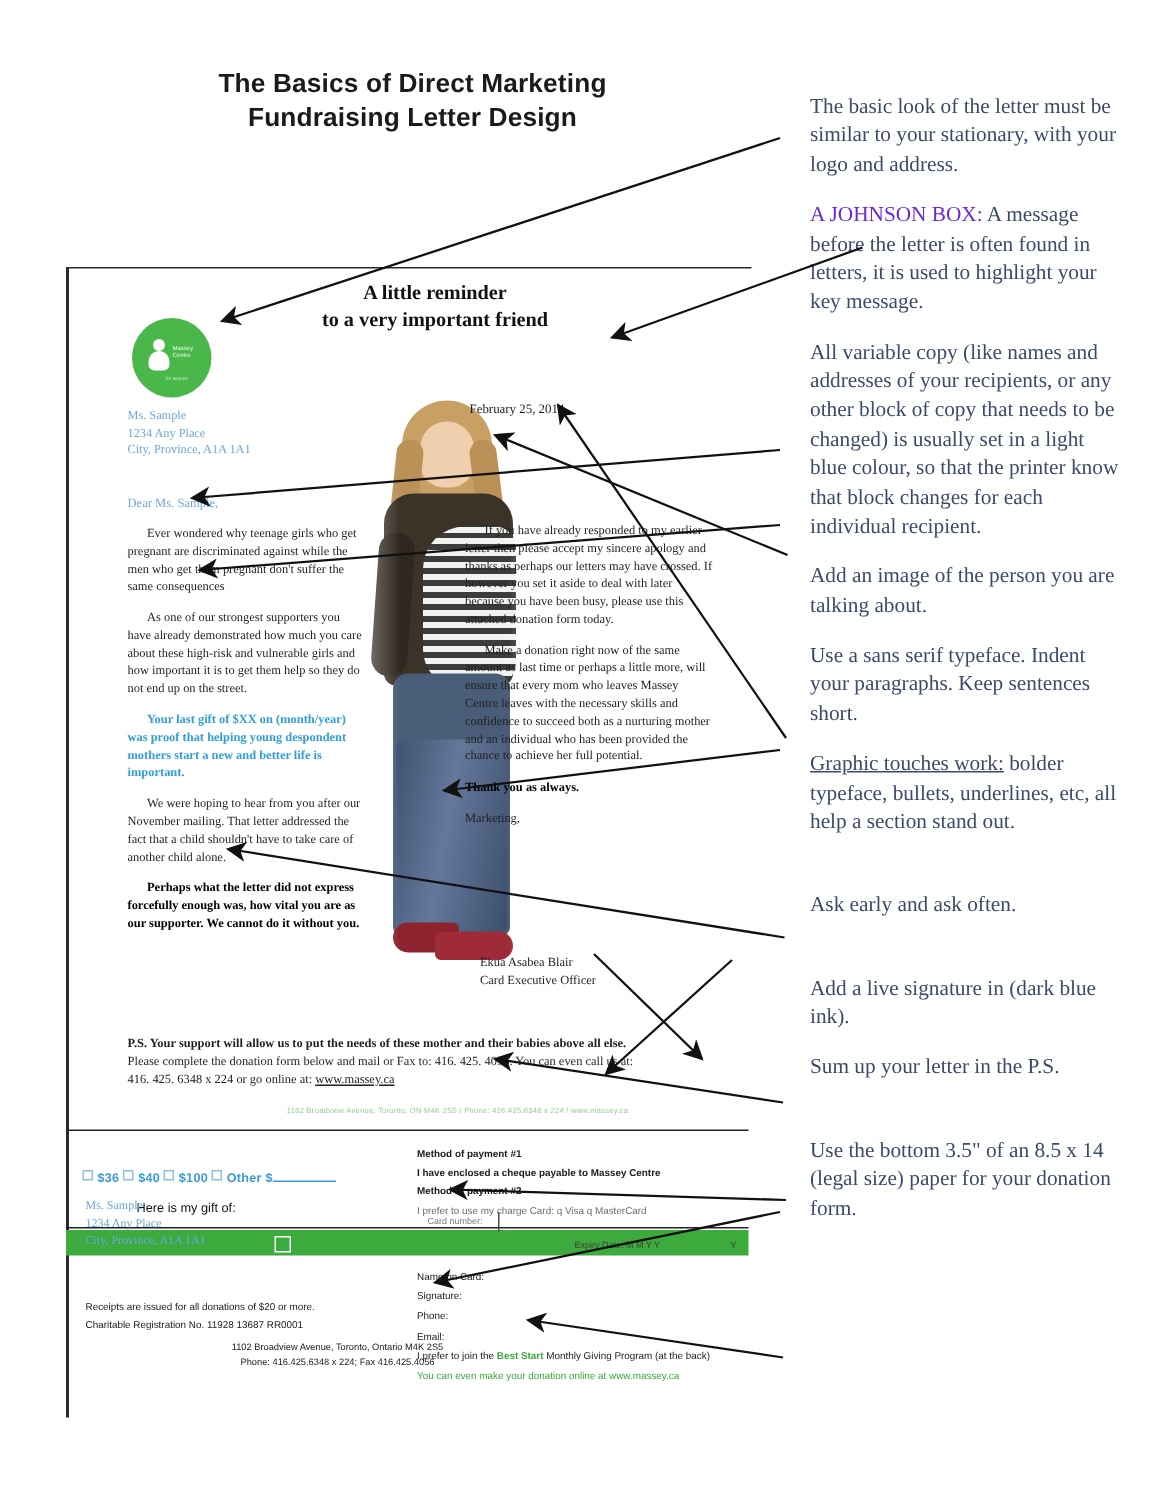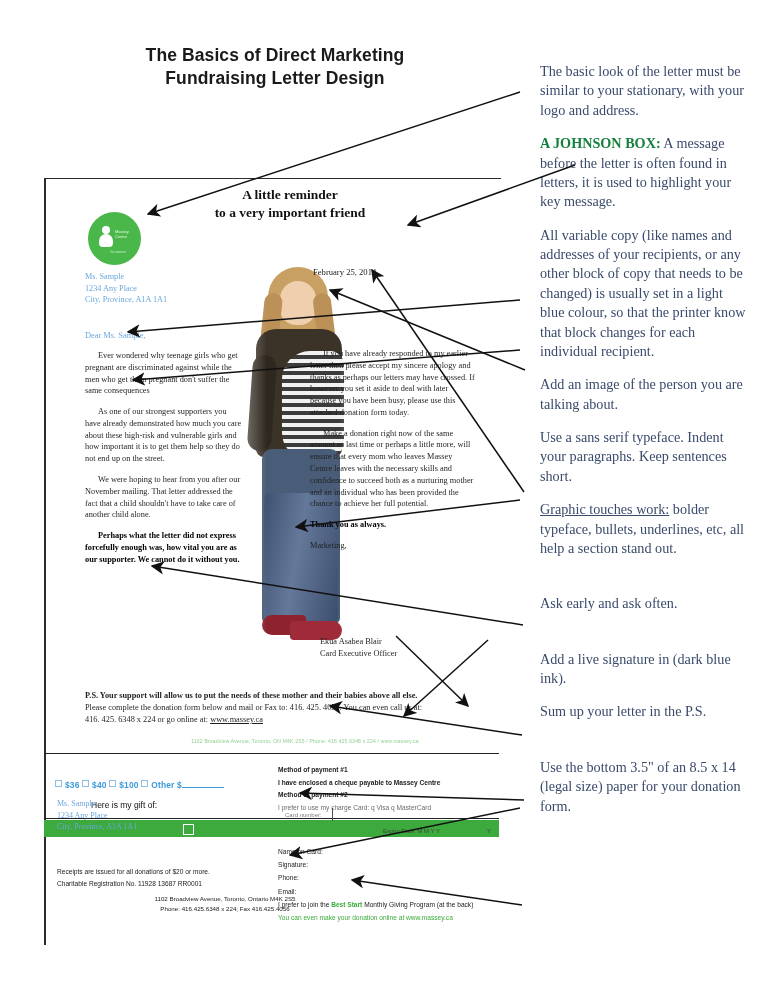--- a/index.html
+++ b/index.html
@@ -20,21 +20,21 @@
   }
 
   
   .annotations{
     position:absolute;left:523px;top:62px;width:210px;
     color:#3a4a6b;
     font-family:"Liberation Serif", serif;
     font-size:14.2px;line-height:1.365;margin-left:17px;
   }
   .ann{margin:0 0 14px 0;}
-  .ann b{font-weight:bold;color:#15803d;}
+  .ann b{font-weight:normal;color:#6d28d9;}
   .ann u{text-decoration:underline;font-weight:normal;}
   .sp-lg{height:22px;}
 
   
   .letter-frame{
     position:absolute;left:44px;top:178px;width:455px;height:766px;
     border-left:2px solid #2b2b2b;
     border-top:1.6px solid #2b2b2b;
     background:#fff;
   }
@@ -280,20 +280,21 @@
     <div>Ms. Sample</div>
     <div>1234 Any Place</div>
     <div>City, Province, A1A 1A1</div>
   </div>
   <div class="letter-date">February 25, 2014</div>
   <div class="salutation">Dear Ms. Sample,</div>
 
   <div class="col-left">
     <p>Ever wondered why teenage girls who get pregnant are discriminated against while the men who get them pregnant don't suffer the same consequences</p>
     <p>As one of our strongest supporters you have already demonstrated how much you care about these high-risk and vulnerable girls and how important it is to get them help so they do not end up on the street.</p>
+    <p class="blue-bold">Your last gift of $XX on (month/year) was proof that helping young despondent mothers start a new and better life is important.</p>
     <p>We were hoping to hear from you after our November mailing. That letter addressed the fact that a child shouldn't have to take care of another child alone.</p>
     <p class="bold">Perhaps what the letter did not express forcefully enough was, how vital you are as our supporter. We cannot do it without you.</p>
   </div>
 
   <div class="col-right">
     <p>If you have already responded to my earlier letter then please accept my sincere apology and thanks as perhaps our letters may have crossed. If however you set it aside to deal with later because you have been busy, please use this attached donation form today.</p>
     <p>Make a donation right now of the same amount as last time or perhaps a little more, will ensure that every mom who leaves Massey Centre leaves with the necessary skills and confidence to succeed both as a nurturing mother and an individual who has been provided the chance to achieve her full potential.</p>
     <p class="bold noind">Thank you as always.</p>
     <p class="noind">Marketing,</p>
   </div>

